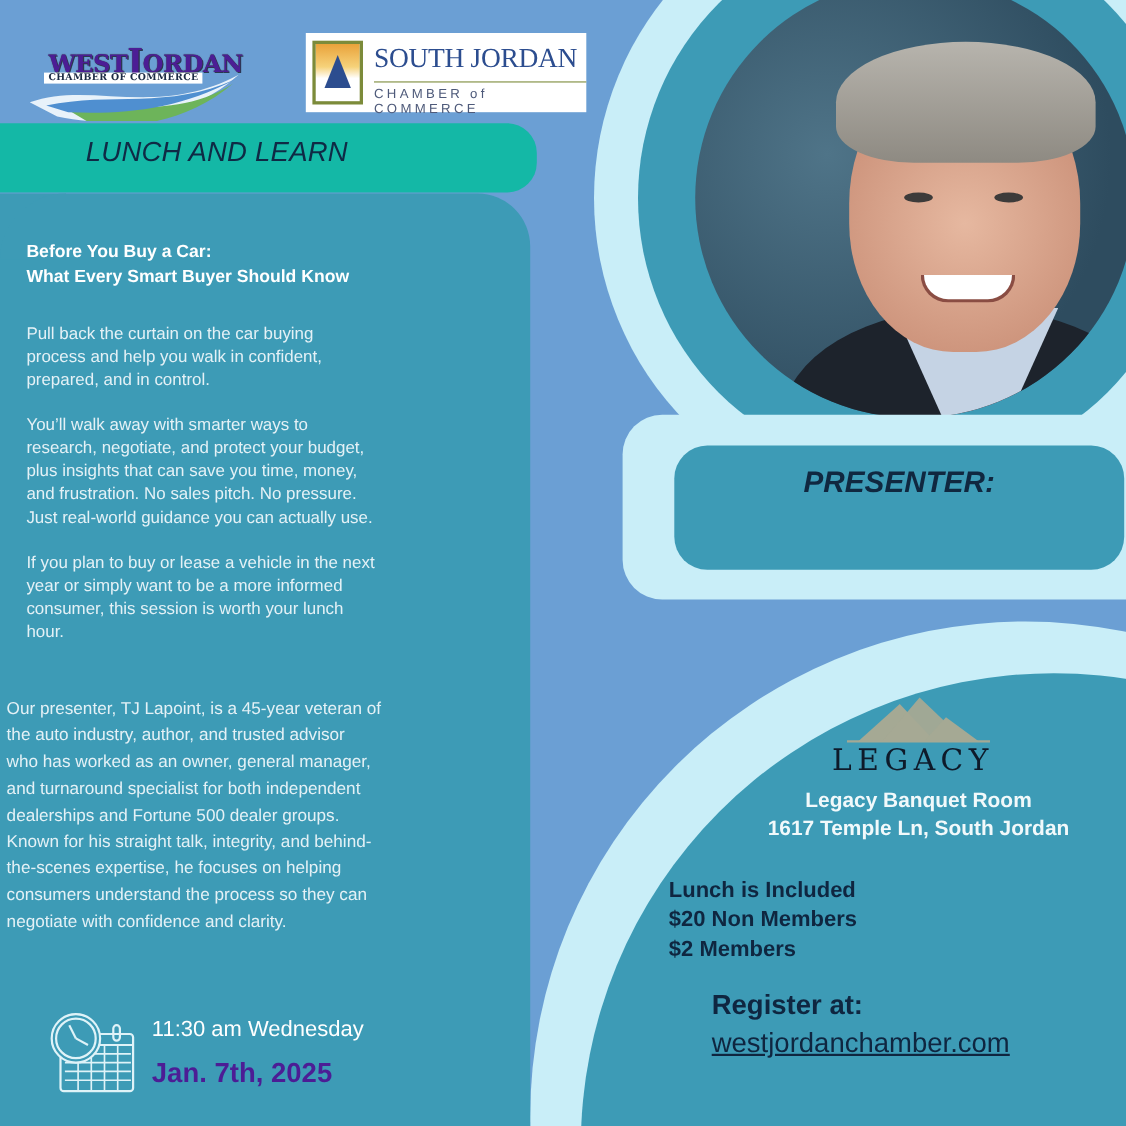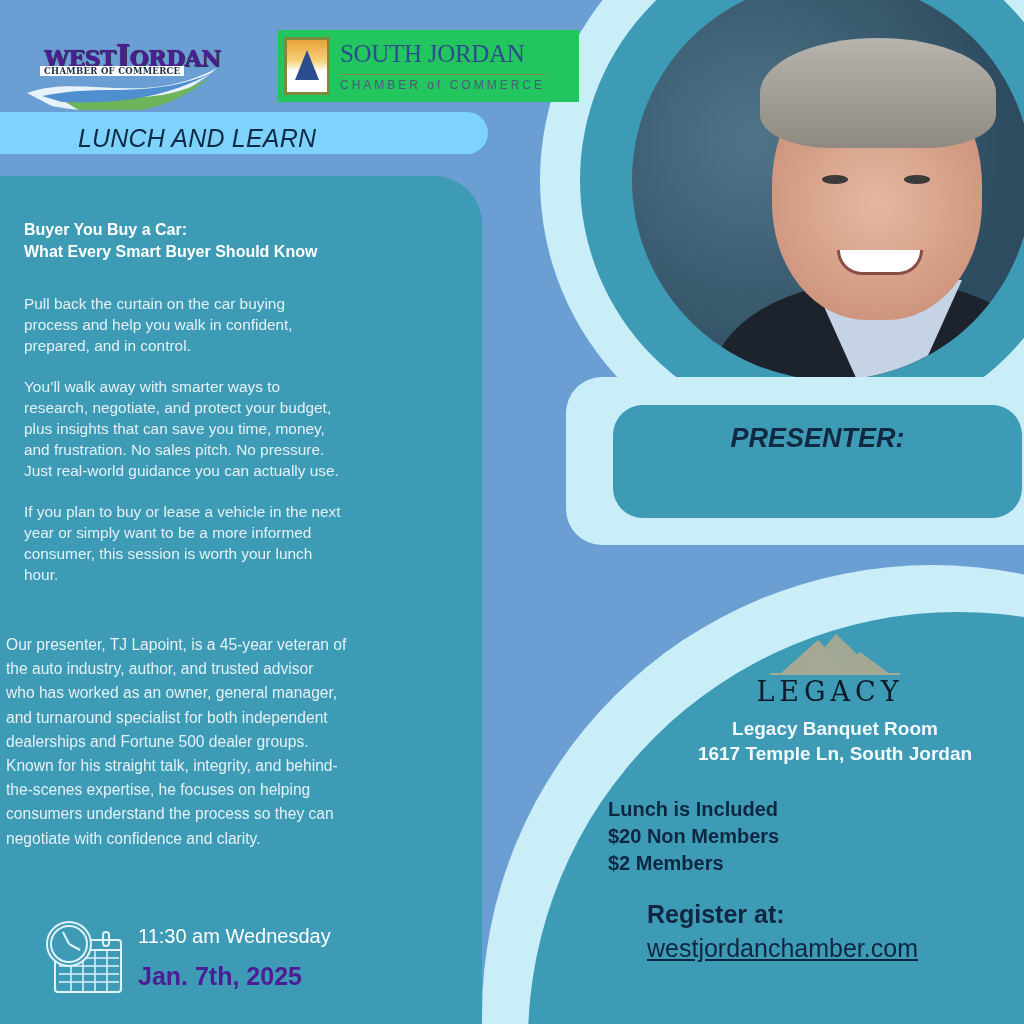--- a/index.html
+++ b/index.html
@@ -3,27 +3,27 @@
 <meta charset="utf-8">
 <style>
   html,body{margin:0;padding:0;}
   body{width:1024px;height:1024px;overflow:hidden;position:relative;background:#6b9fd4;font-family:"DejaVu Sans","Liberation Sans",sans-serif;}
   .abs{position:absolute;}
   
   .wj-logo{left:22px;top:38px;width:200px;height:72px;}
   .wj-title{position:absolute;left:22px;top:0;font-family:"DejaVu Serif","Liberation Serif",serif;font-size:22px;font-weight:bold;color:#4c1d95;letter-spacing:-0.5px;text-shadow:0 0 1px #333,1px 1px 0 #2b3a55;}
   .wj-title .big{font-size:30px;}
   .wj-sub{position:absolute;left:18px;top:28px;font-family:"DejaVu Serif","Liberation Serif",serif;font-size:8.5px;font-weight:bold;color:#1c2b44;background:#fff;padding:0 4px;letter-spacing:0.3px;}
-  .sj-logo{left:278px;top:30px;width:301px;height:72px;background:#22c55e;}
+  .sj-logo{left:278px;top:30px;width:255px;height:72px;background:#ffffff;}
   .sj-badge{position:absolute;left:6px;top:7px;width:46px;height:58px;border:3px solid #7c8b3a;box-sizing:border-box;background:linear-gradient(#e9a23a,#f6d27a 40%,#fff 60%);overflow:hidden;}
   .sj-tree{position:absolute;left:8px;top:10px;width:0;height:0;border-left:12px solid transparent;border-right:12px solid transparent;border-bottom:30px solid #2c4d8f;}
   .sj-name{position:absolute;left:62px;top:10px;font-family:"Liberation Serif","DejaVu Serif",serif;font-size:25px;color:#2c4d8f;letter-spacing:-0.3px;}
   .sj-sub{position:absolute;left:62px;top:44px;font-family:"Liberation Sans",sans-serif;font-size:12px;color:#4e5a7a;letter-spacing:3px;border-top:1px solid #7c8b3a;padding-top:3px;}
   
-  .banner{left:0;top:112px;width:488px;height:42px;background:#7dd3fc;border-radius:0 27px 27px 0;}
+  .banner{left:0;top:112px;width:488px;height:63px;background:#14b8a6;border-radius:0 27px 27px 0;}
   .banner-text{position:absolute;left:78px;top:12px;font-size:25px;font-style:italic;font-weight:500;color:#0f2a45;letter-spacing:0.2px;font-family:"Liberation Sans",sans-serif;}
   
   .left-panel{left:0;top:176px;width:482px;height:850px;background:#3d9bb6;border-radius:0 48px 0 0;}
   .left-panel:before{content:"";position:absolute;left:0;top:0;width:60px;height:60px;border-radius:60px 0 0 0;background:#3d9bb6;}
   .topic{left:24px;top:219px;font-size:16px;font-weight:bold;color:#fff;line-height:22px;font-family:"Liberation Sans",sans-serif;}
   .para{position:absolute;left:24px;width:440px;font-size:15.4px;color:#e4f1f6;line-height:21px;font-family:"Liberation Sans",sans-serif;}
   .bio{position:absolute;left:6px;width:470px;font-size:15.6px;color:#e4f1f6;line-height:24.2px;font-family:"Liberation Sans",sans-serif;}
   .line{display:block;white-space:nowrap;}
   
   .cal-icon{left:43px;top:920px;width:82px;height:76px;}
@@ -93,21 +93,21 @@
     </div>
   <div class="sj-name">SOUTH JORDAN</div>
   <div class="sj-sub">CHAMBER of COMMERCE</div>
 </div>
 
 <div class="abs banner">
   <div class="banner-text">LUNCH AND LEARN</div>
 </div>
 
 <div class="abs topic">
-  <span class="line">Buyer You Buy a Car:</span>
+  <span class="line">Before You Buy a Car:</span>
   <span class="line">What Every Smart Buyer Should Know</span>
 </div>
 
 <div class="para" style="top:293px;">
   <span class="line">Pull back the curtain on the car buying</span>
   <span class="line">process and help you walk in confident,</span>
   <span class="line">prepared, and in control.</span>
 </div>
 <div class="para" style="top:376px;">
   <span class="line">You’ll walk away with smarter ways to</span>

